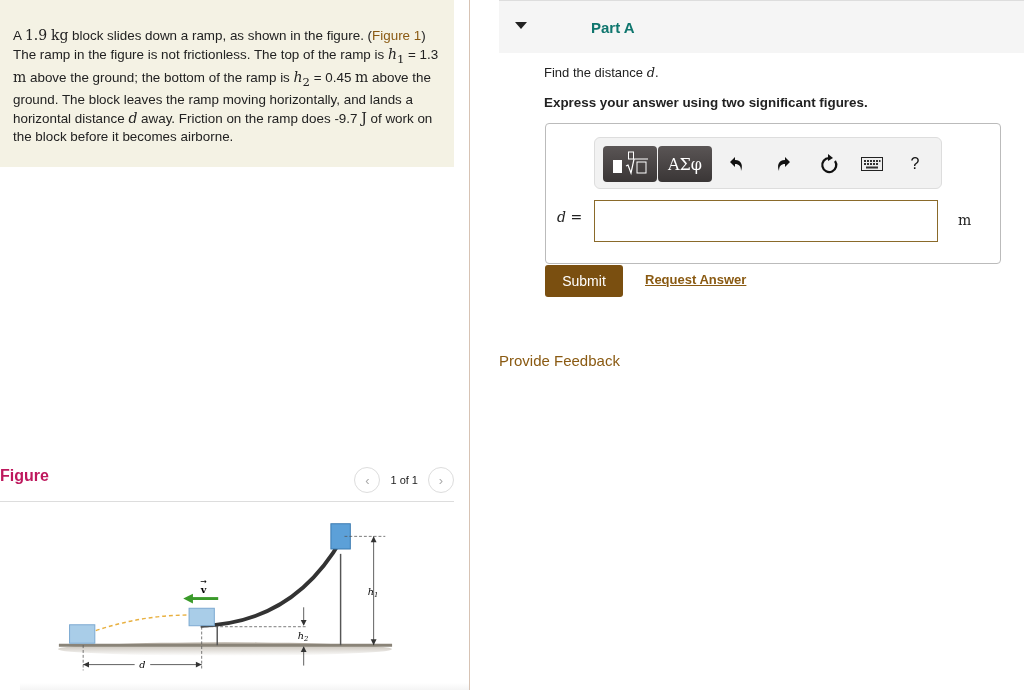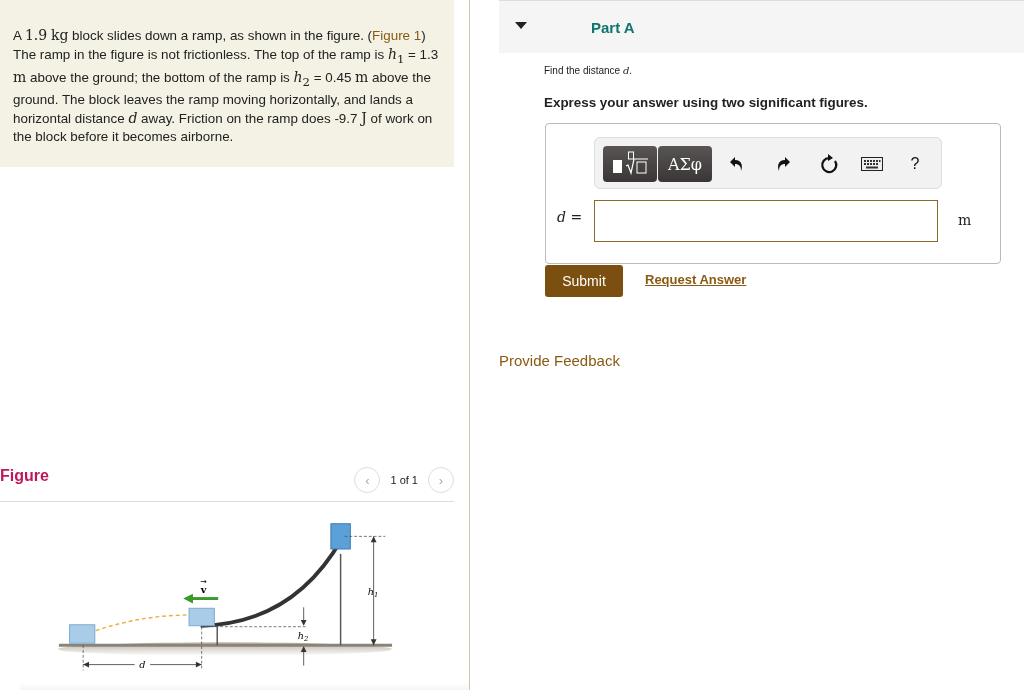--- a/index.html
+++ b/index.html
@@ -25,21 +25,21 @@
   .pager-text { font-size: 11px; color: #222; }
 
   .figure-img { position: absolute; left: 40px; top: 515px; width: 370px; height: 170px; }
   .figure-bottom { position: absolute; left: 20px; top: 683px; width: 450px; height: 7px; background: linear-gradient(#fff, #f4f4f4); }
 
   .right { position: absolute; left: 499px; top: 0; width: 525px; height: 690px; }
   .part-header { position: absolute; left: 0; top: 0; width: 525px; height: 53px; background: #f5f5f5; border-top: 1px solid #ddd; }
   .part-caret { position: absolute; left: 16px; top: 21px; width: 0; height: 0; border-left: 6px solid transparent; border-right: 6px solid transparent; border-top: 7px solid #222; cursor: pointer; }
   .part-title { position: absolute; left: 48px; top: 18px; font-size: 15px; font-weight: bold; color: #0f766e; margin-left: 44px; }
 
-  .prompt { position: absolute; left: 45px; top: 65px; font-size: 10px; color: #222; }
+  .prompt { position: absolute; left: 45px; top: 65px; font-size: 13px; color: #222; }
   .prompt .math { font-family: "DejaVu Serif", serif; font-style: italic; }
   .instructions { position: absolute; left: 45px; top: 95px; font-size: 13.4px; font-weight: bold; color: #222; }
 
   .answer-box { position: absolute; left: 46px; top: 123px; width: 456px; height: 141px; border: 1px solid #bbb; border-radius: 4px; background: #fff; }
   .toolbar { position: absolute; left: 48px; top: 13px; width: 348px; height: 52px; background: #f2f2f2; border: 1px solid #ddd; border-radius: 6px; }
   .tb-btn-dark { position: absolute; top: 8px; height: 36px; background: linear-gradient(#5a5555, #3a3636); border-radius: 4px; color: #fff; display: flex; align-items: center; justify-content: center; cursor: pointer; }
   .tb-frac { left: 8px; width: 54px; }
   .tb-greek { left: 63px; width: 54px; font-family: "DejaVu Serif", serif; font-size: 16px; }
   .tb-icon { position: absolute; top: 14px; width: 24px; height: 24px; display: flex; align-items: center; justify-content: center; cursor: pointer; color: #111; font-size: 18px; }
 

